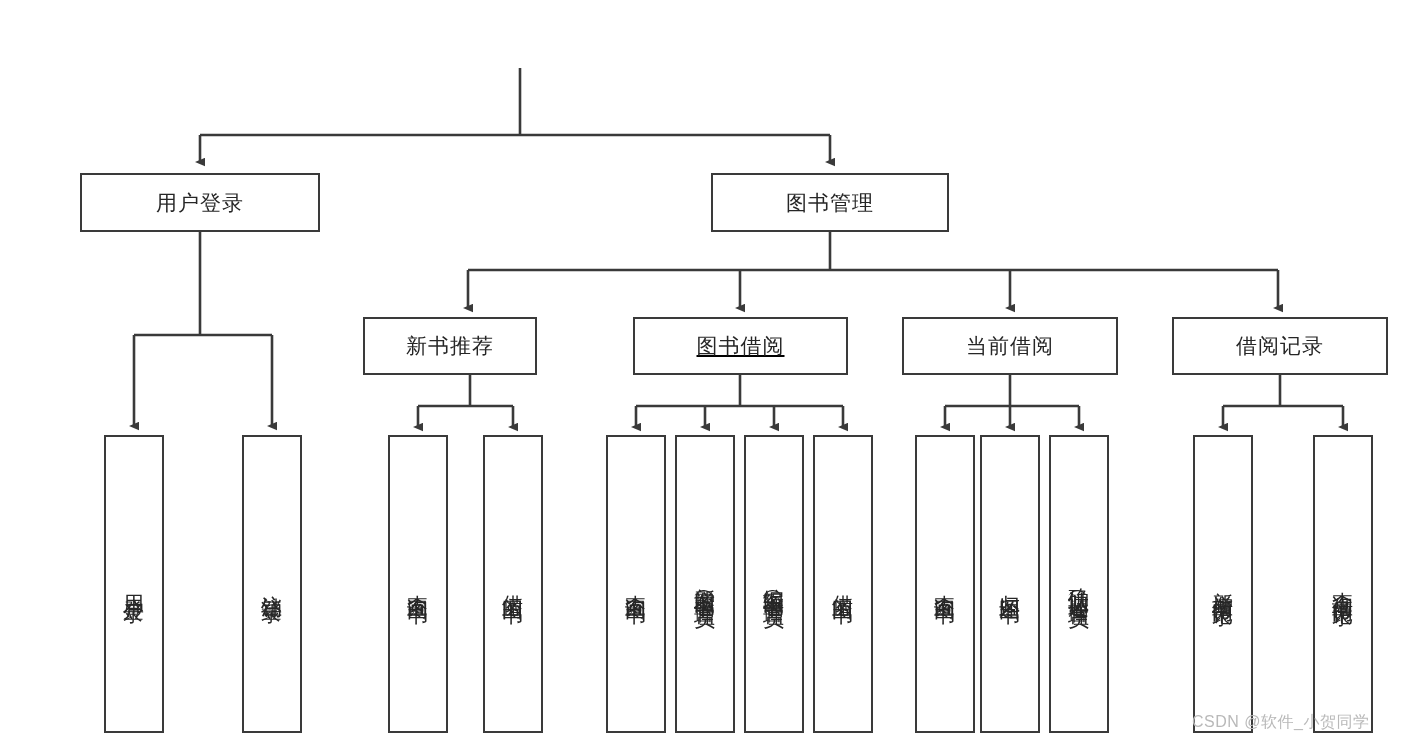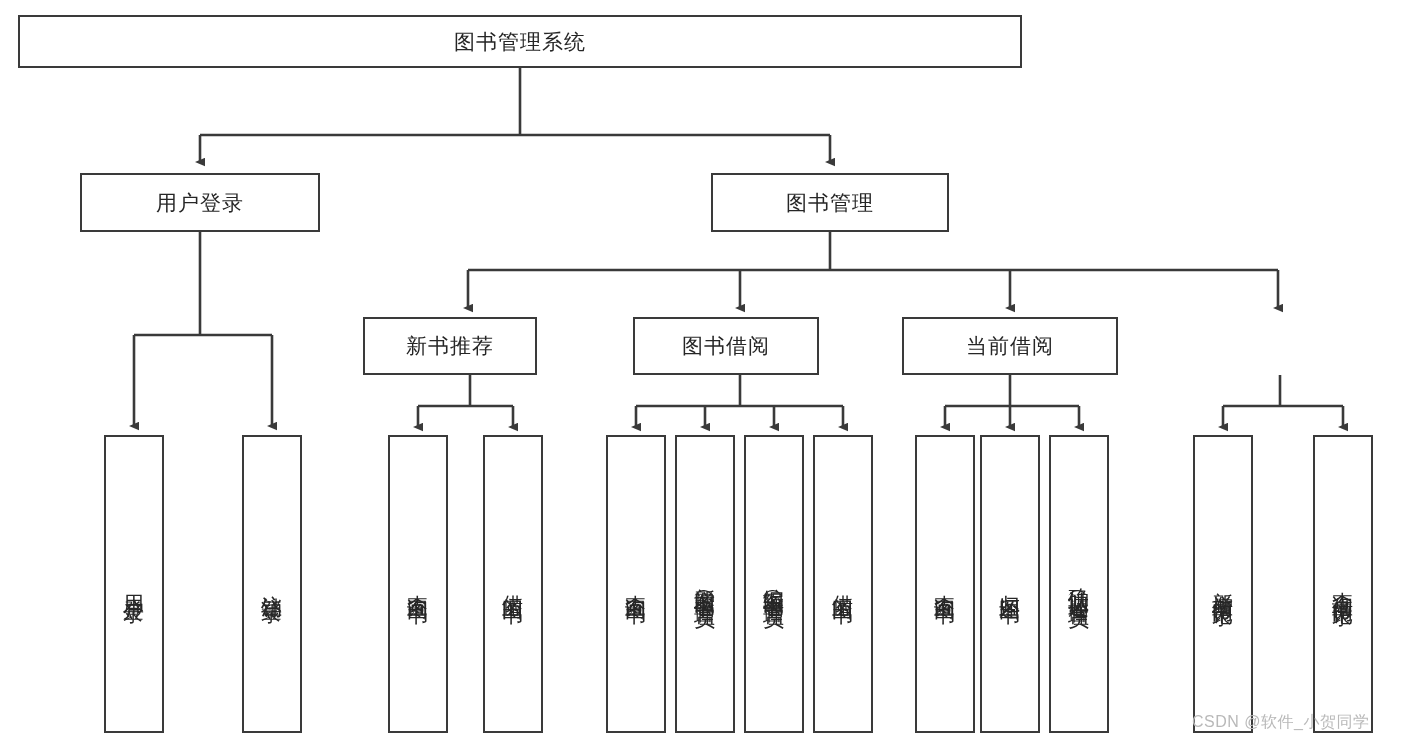--- a/index.html
+++ b/index.html
@@ -67,44 +67,44 @@
       <path d="M1010,406 L1010,427" marker-end="url(#arrow)"></path>
       <path d="M1079,406 L1079,427" marker-end="url(#arrow)"></path>
 
       <path d="M1280,375 L1280,406"></path>
       <path d="M1223,406 L1343,406"></path>
       <path d="M1223,406 L1223,427" marker-end="url(#arrow)"></path>
       <path d="M1343,406 L1343,427" marker-end="url(#arrow)"></path>
     </g>
   </svg>
 
-  <div class="node horiz" style="left:18px;top:15px;width:1004px;height:53px;">
-    <span class="lbl">图书管理系统</span>
-  </div>
 
   <div class="node horiz" style="left:80px;top:173px;width:240px;height:59px;">
     <span class="lbl">用户登录</span>
   </div>
 
   <div class="node horiz" style="left:711px;top:173px;width:238px;height:59px;">
     <span class="lbl">图书管理</span>
   </div>
 
   <div class="node horiz" style="left:363px;top:317px;width:174px;height:58px;">
     <span class="lbl">新书推荐</span>
   </div>
 
-  <div class="node horiz" style="left:633px;top:317px;width:186px;height:58px;">
+  <div class="node horiz" style="left:633px;top:317px;width:215px;height:58px;text-decoration:underline;">
     <span class="lbl">图书借阅</span>
   </div>
 
   <div class="node horiz" style="left:902px;top:317px;width:216px;height:58px;justify-content:center;">
     <span class="lbl">当前借阅</span>
   </div>
 
+  <div class="node horiz" style="left:1172px;top:317px;width:216px;height:58px;">
+    <span class="lbl">借阅记录</span>
+  </div>
 
   <div class="node vert" style="left:104px;top:435px;width:60px;height:298px;">
     <span class="lbl">用户登录</span>
   </div>
 
   <div class="node vert" style="left:242px;top:435px;width:60px;height:298px;">
     <span class="lbl">注销登录</span>
   </div>
 
   <div class="node vert" style="left:388px;top:435px;width:60px;height:298px;">

